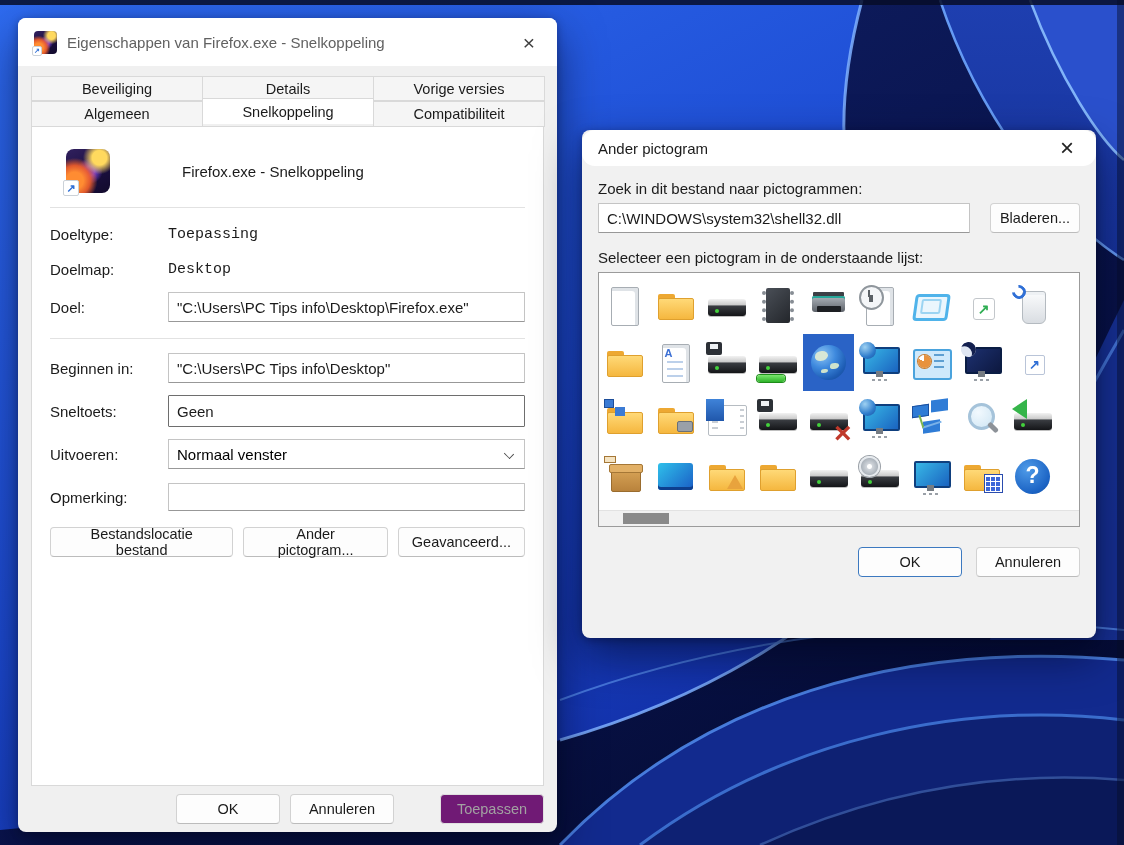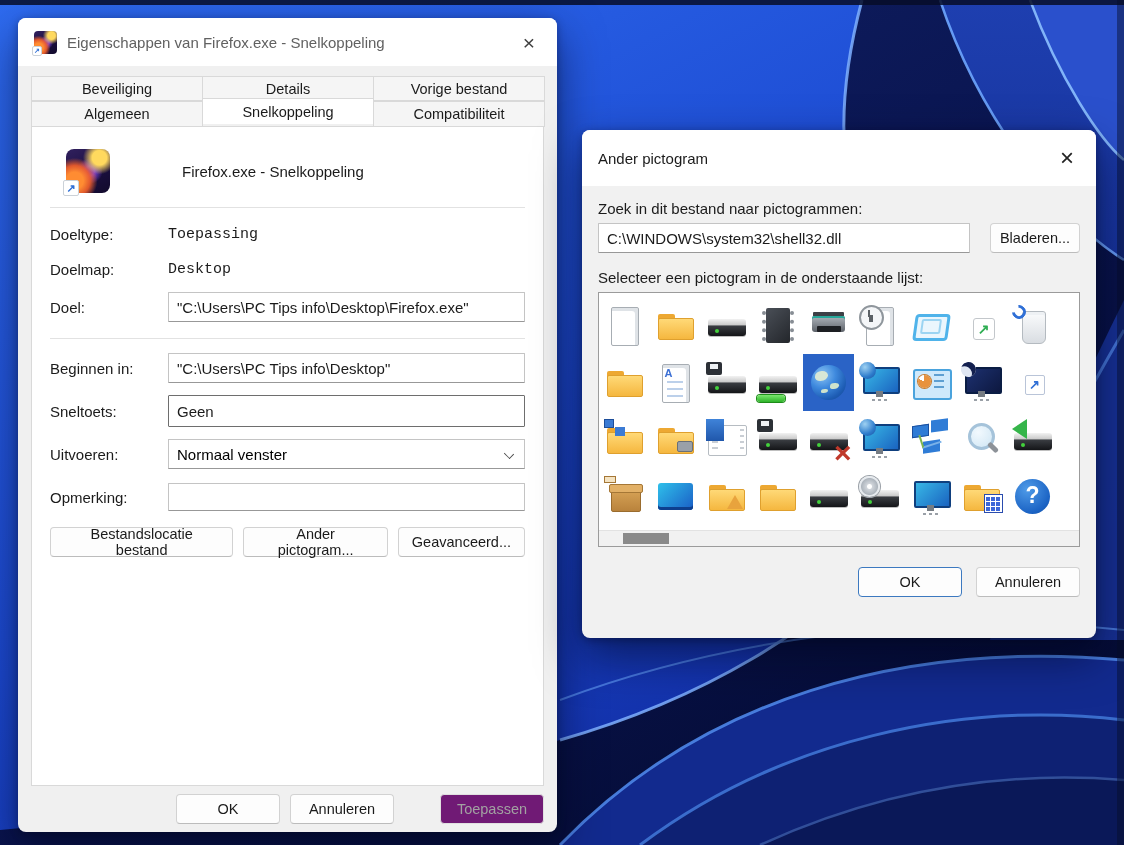--- a/index.html
+++ b/index.html
@@ -65,21 +65,21 @@
             background:#fff; display:flex; align-items:center; padding:0 30px 0 8px; font-size:15px; }
   .chev { position:absolute; right:11px; top:10px; width:8px; height:8px; border-right:1.6px solid #4a4a4a;
           border-bottom:1.6px solid #4a4a4a; transform:rotate(45deg) scale(1,0.8); }
 
   .abtns { display:flex; gap:10px; margin-top:16px; }
   .footer { height:46px; display:flex; align-items:center; justify-content:flex-end; gap:10px; padding-right:13px; }
   .footer .btn { width:104px; }
 
   
   .chicon { left:582px; top:130px; width:514px; height:508px; background:#f1f1f1; z-index:3; }
-  .chicon .titlebar { height:56px; }
+  .chicon .titlebar { height:36px;border-radius:13px; }
   .chicon .title { color:#1b1b1b; }
   .chicon .xbtn { font-size:24px; color:#222; }
   .chbody { padding:12px 16px 0 16px; }
   .chlbl { font-size:15px; color:#1b1b1b; margin-top:2px; }
   .pathrow { display:flex; margin-top:6px; }
   .pathrow .tin { flex:1; }
   .pathrow .btn { width:90px; margin-left:20px; flex:none; }
   .chlbl2 { margin-top:16px; }
 
   .ilist { margin-top:6px; height:255px; background:#fff; border:1px solid #9b9b9b; position:relative; overflow:hidden; }
@@ -293,21 +293,21 @@
         <span class="lnk">↗</span>
       </div>
     <div class="title">Eigenschappen van Firefox.exe - Snelkoppeling</div>
     <div class="xbtn">×</div>
   </div>
 
   <div class="tabs">
     <div class="tabrow r1">
       <div class="tab">Beveiliging</div>
       <div class="tab">Details</div>
-      <div class="tab">Vorige bestand</div>
+      <div class="tab">Vorige versies</div>
     </div>
     <div class="tabrow r2">
       <div class="tab">Algemeen</div>
       <div class="tab active">Snelkoppeling</div>
       <div class="tab">Compatibiliteit</div>
     </div>
   </div>
 
   <div class="card">
     <div class="hdrrow">

